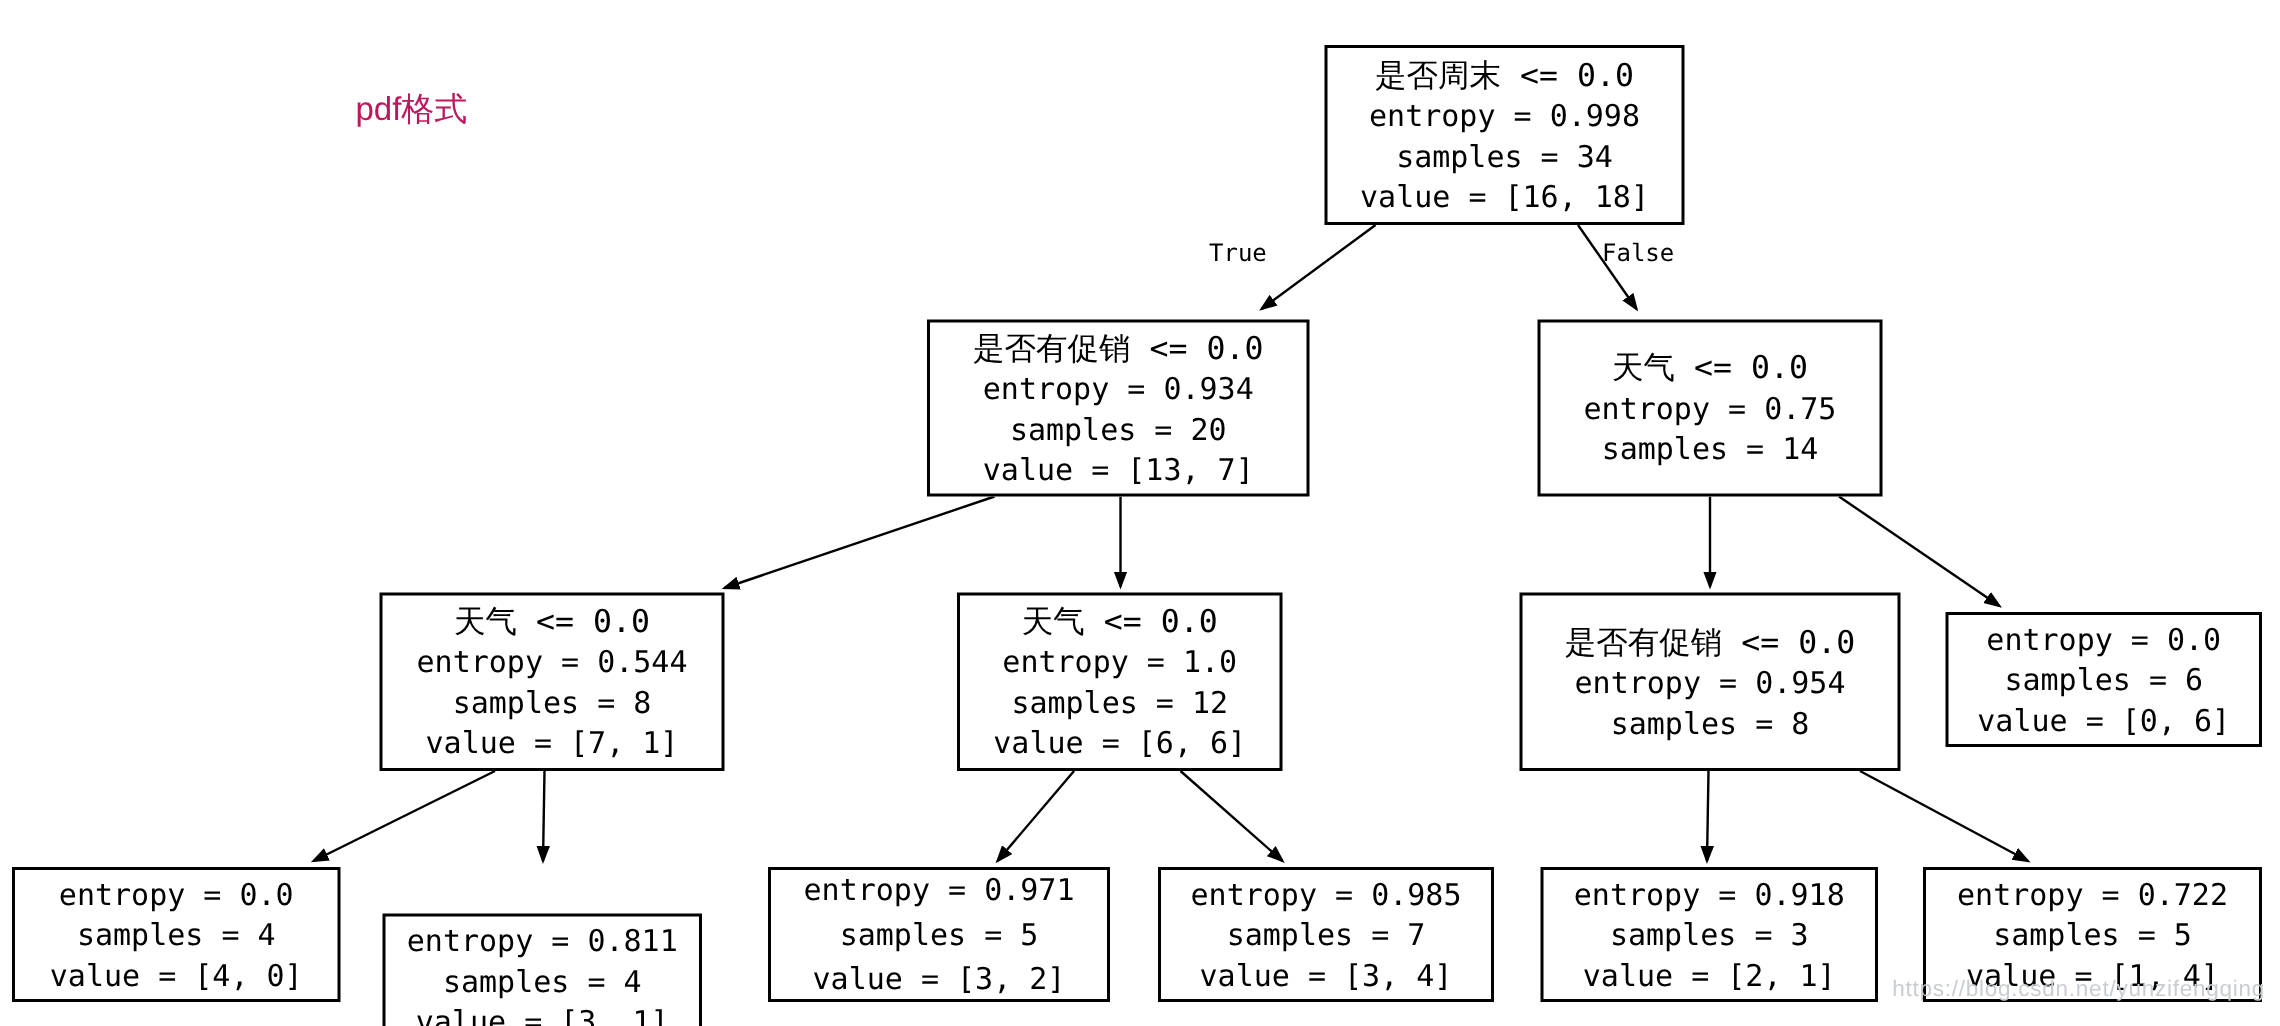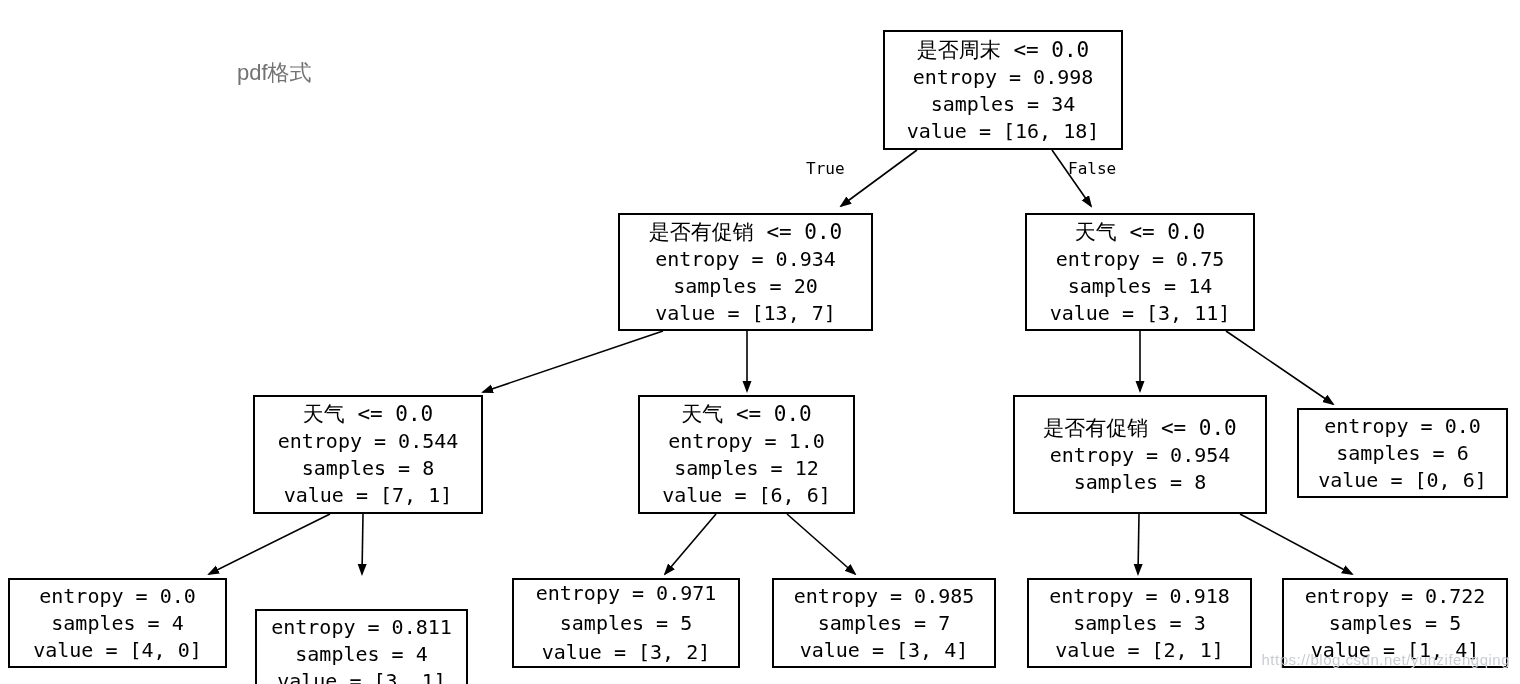--- a/index.html
+++ b/index.html
@@ -28,21 +28,21 @@
   #n8 {left:255px; top:578px; width:213px;height:90px;margin-top:31px;}
   #n9 {left:512px; top:578px; width:228px;height:90px;justify-content:space-between;}
   #n10{left:772px; top:578px; width:224px;height:90px;}
   #n11{left:1027px;top:578px; width:225px;height:90px;}
   #n12{left:1282px;top:578px; width:226px;height:90px;}
 
   .edge-label{position:absolute;font-size:16px;line-height:24px;}
   #lbl-true {left:806px; top:157px;}
   #lbl-false{left:1068px;top:157px;}
 
-  .annotation{position:absolute;left:237px;top:58px;color:#737373;
+  .annotation{position:absolute;left:237px;top:58px;color:#be185d;
               font-family:"Liberation Sans", sans-serif;font-size:22px;}
 
   .watermark{position:absolute;right:10px;top:651px;color:#c9cdd2;
              font-family:"Liberation Sans", sans-serif;font-size:15px;
              letter-spacing:0.5px;padding-left:24px;}
 </style>
 </head>
 <body>
 
 <div class="canvas">
@@ -83,21 +83,20 @@
     <span class="cond">是否有促销 &lt;= 0.0</span>
     <span class="ln">entropy = 0.934</span>
     <span class="ln">samples = 20</span>
     <span class="ln">value = [13, 7]</span>
   </div>
 
   <div class="node" id="n2">
     <span class="cond">天气 &lt;= 0.0</span>
     <span class="ln">entropy = 0.75</span>
     <span class="ln">samples = 14</span>
-    <span class="ln">value = [3, 11]</span>
   </div>
 
   <div class="node" id="n3">
     <span class="cond">天气 &lt;= 0.0</span>
     <span class="ln">entropy = 0.544</span>
     <span class="ln">samples = 8</span>
     <span class="ln">value = [7, 1]</span>
   </div>
 
   <div class="node" id="n4">

